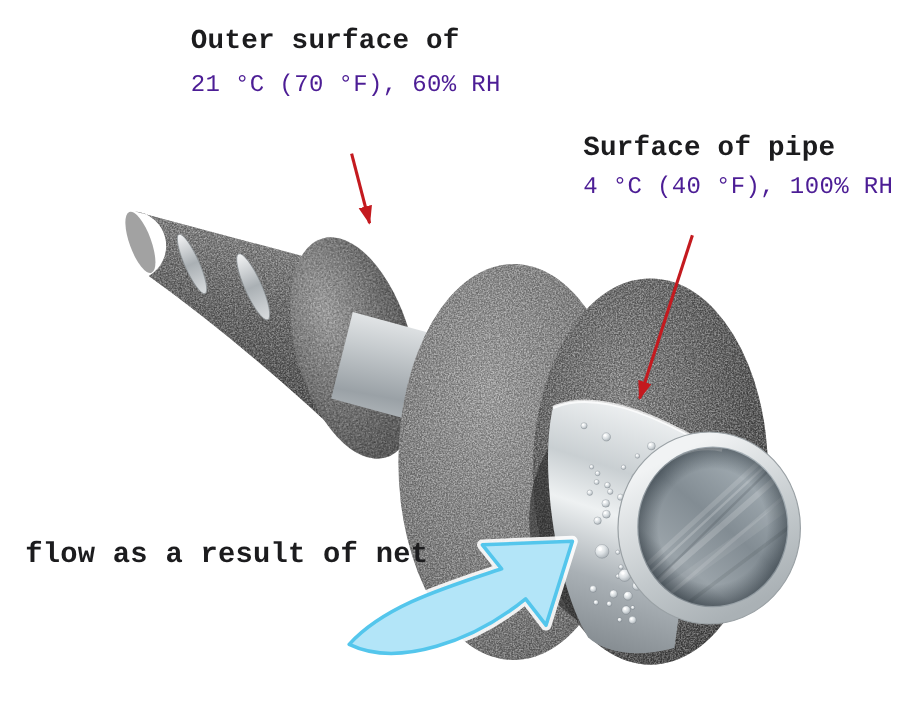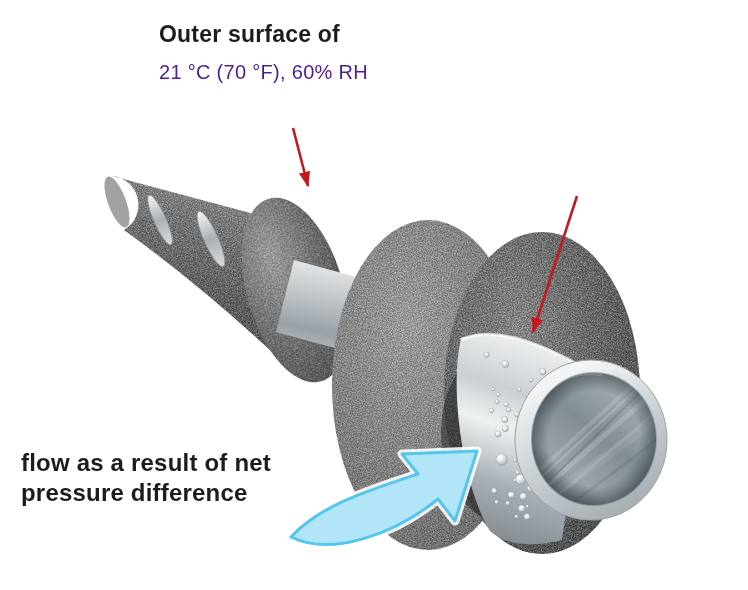--- a/index.html
+++ b/index.html
@@ -1,18 +1,18 @@
 <!DOCTYPE html>
 <html><head>
 <meta charset="utf-8">
 <style>
   html,body{margin:0;padding:0;background:#ffffff;}
   .canvas{
     position:relative;width:748px;height:570px;background:#ffffff;
-    font-family:Liberation Sans, sans-serif;overflow:hidden;
+    font-family:Liberation Mono, monospace;overflow:hidden;
   }
   .canvas svg{position:absolute;left:0;top:0;}
   .lbl{position:absolute;color:#1c1c1e;font-weight:700;}
   .lbl .line{display:block;}
   .lbl-big{font-size:23px;line-height:26px;letter-spacing:0.2px;}
   .lbl-vapor{font-size:24px;line-height:30px;letter-spacing:0.2px;}
   .cond{display:block;color:#4c1d95;font-weight:400;font-size:20px;letter-spacing:0.3px;}
   .cond-outer{margin-top:12px;}
   .cond-pipe{margin-top:8px;}
 </style>
@@ -258,19 +258,22 @@
       <path d="M 291,537 C 320,505 370,490 418,474 L 402,454 L 477,451 L 455,521 L 438,499 C 395,534 332,557 291,537 Z" fill="none" stroke="#ffffff" stroke-width="9" stroke-linejoin="round" opacity="0.9"></path>
       <path d="M 291,537 C 320,505 370,490 418,474 L 402,454 L 477,451 L 455,521 L 438,499 C 395,534 332,557 291,537 Z" fill="#b3e5f8" stroke="#54c6ec" stroke-width="3" stroke-linejoin="round"></path>
     </g>
   </svg>
 
   <div class="lbl lbl-big" style="left:159px;top:21px;">
     <span class="line">Outer surface of</span>
     <span class="cond cond-outer">21 °C (70 °F), 60% RH</span>
   </div>
 
+  <div class="lbl lbl-big" style="left:486px;top:110px;">
+    <span class="line">Surface of pipe</span>
+    <span class="cond cond-pipe">4 °C (40 °F), 100% RH</span>
+  </div>
 
   <div class="lbl lbl-vapor" style="left:21px;top:448px;">
     <span class="line">flow as a result of net</span>
-    <span class="line">pressure difference</span>
   </div>
 
 </div>
 
 </body></html>

